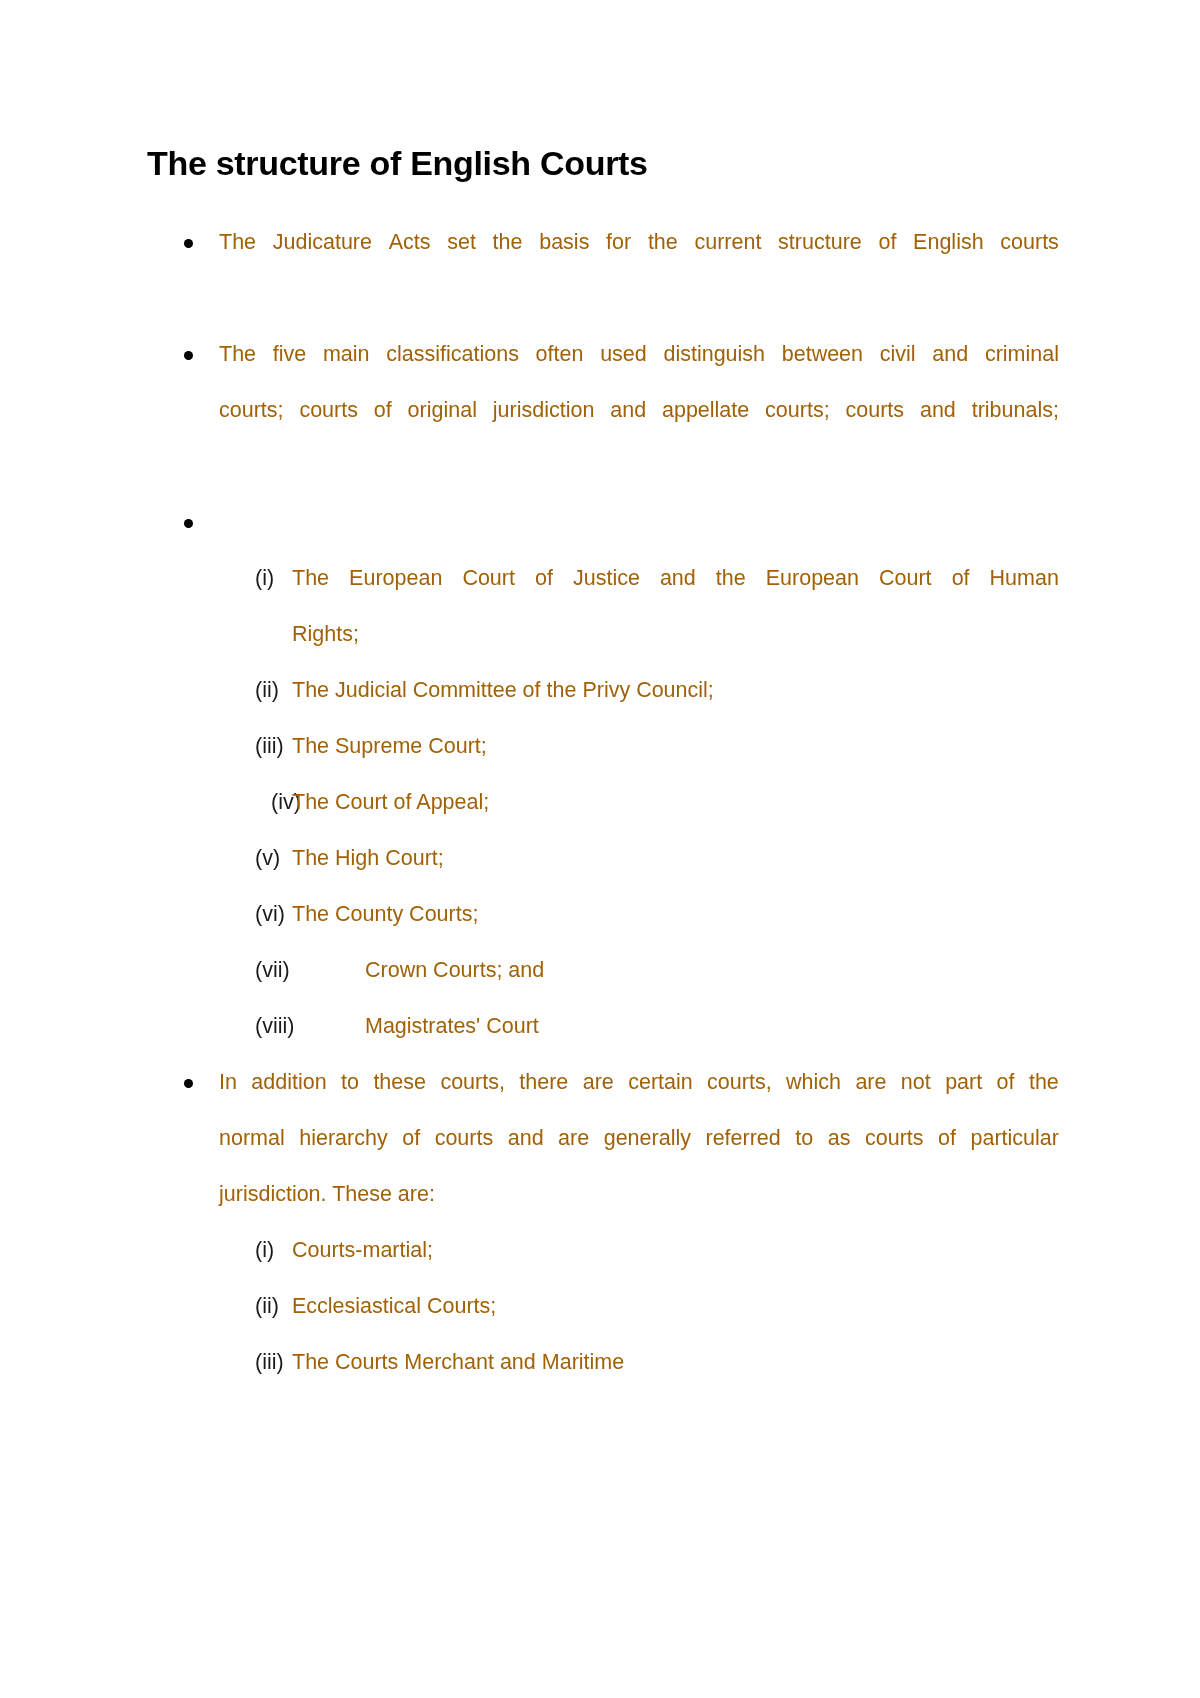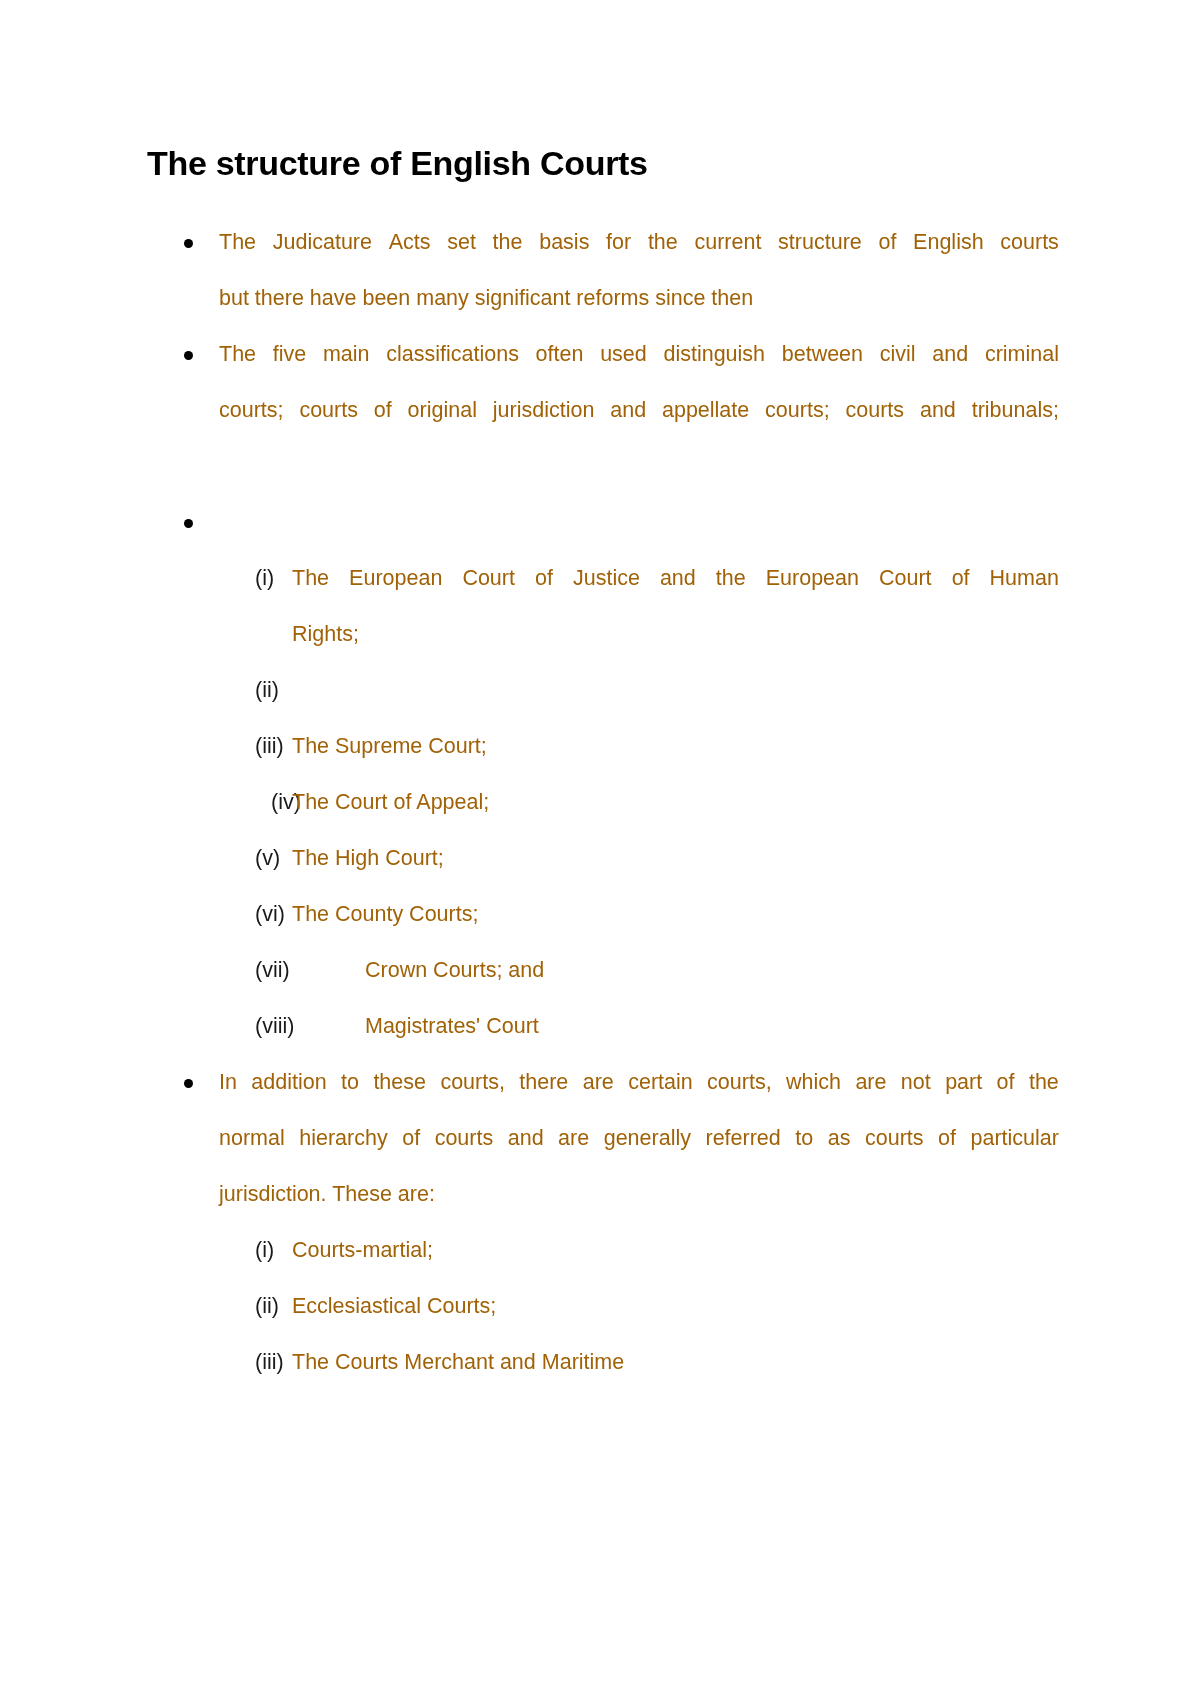--- a/index.html
+++ b/index.html
@@ -30,21 +30,20 @@
         <span>basis</span>
         <span>for</span>
         <span>the</span>
         <span>current</span>
         <span>structure</span>
         <span>of</span>
         <span>English</span>
         <span>courts</span>
       </span>
     </div>
-  <div class="line" style="left:219px;top:286px">but there have been many significant reforms since then</div>
 
   <div class="bullet" style="top:351px"></div>
   <div class="line" style="left:219px;top:342px">
       <span class="just">
         <span>The</span>
         <span>five</span>
         <span>main</span>
         <span>classifications</span>
         <span>often</span>
         <span>used</span>
@@ -85,20 +84,21 @@
         <span>the</span>
         <span>European</span>
         <span>Court</span>
         <span>of</span>
         <span>Human</span>
       </span>
     </div>
   <div class="line" style="left:292px;top:622px">Rights;</div>
 
   <div class="rom" style="left:255px;top:678px">(ii)</div>
+  <div class="line" style="left:292px;top:678px">The Judicial Committee of the Privy Council;</div>
 
   <div class="rom" style="left:255px;top:734px">(iii)</div>
   <div class="line" style="left:292px;top:734px">The Supreme Court;</div>
 
   <div class="rom" style="left:271px;top:790px">(iv)</div>
   <div class="line" style="left:292px;top:790px">The Court of Appeal;</div>
 
   <div class="rom" style="left:255px;top:846px">(v)</div>
   <div class="line" style="left:292px;top:846px">The High Court;</div>
 

